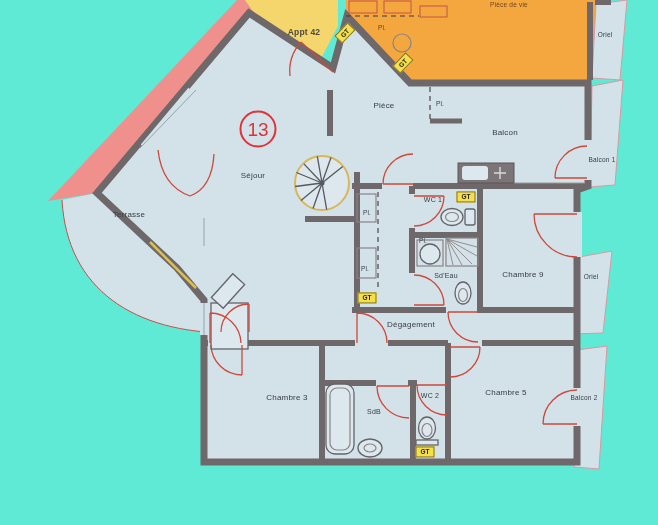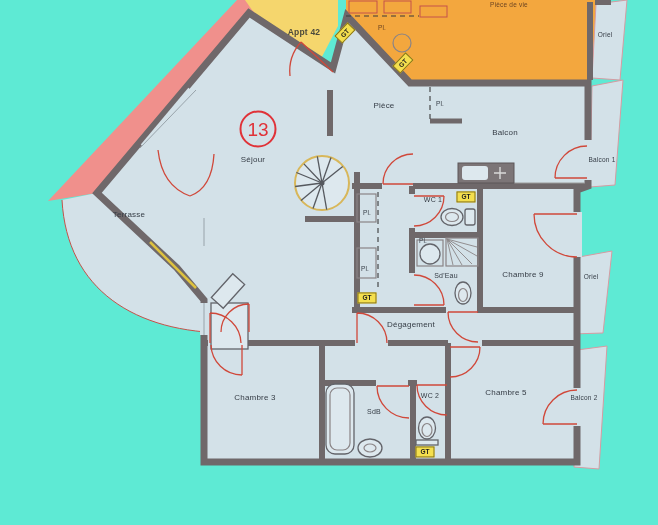--- a/index.html
+++ b/index.html
@@ -204,31 +204,31 @@
   </svg>
 
   <span class="lbl appt" style="left:304px;top:32px">Appt 42</span>
   <span class="lbl xs onorange" style="left:509px;top:5px">Pièce de vie</span>
   <span class="lbl xs" style="left:605px;top:35px">Oriel</span>
   <span class="lbl xs onorange" style="left:382px;top:28px">Pl.</span>
   <span class="lbl" style="left:384px;top:106px">Pièce</span>
   <span class="lbl xs" style="left:440px;top:104px">Pl.</span>
   <span class="lbl" style="left:505px;top:133px">Balcon</span>
   <span class="lbl xs" style="left:602px;top:160px">Balcon 1</span>
-  <span class="lbl" style="left:253px;top:160px">Séjour</span>
+  <span class="lbl" style="left:253px;top:176px">Séjour</span>
   <span class="lbl" style="left:129px;top:215px">Terrasse</span>
   <span class="lbl sm" style="left:433px;top:199px">WC 1</span>
   <span class="lbl xs" style="left:367px;top:213px">Pl.</span>
   <span class="lbl xs" style="left:423px;top:241px">Pl.</span>
   <span class="lbl xs" style="left:365px;top:269px">Pl.</span>
   <span class="lbl sm" style="left:446px;top:275px">Sd'Eau</span>
   <span class="lbl" style="left:523px;top:275px">Chambre 9</span>
   <span class="lbl xs" style="left:591px;top:277px">Oriel</span>
   <span class="lbl" style="left:411px;top:325px">Dégagement</span>
-  <span class="lbl" style="left:255px;top:398px">Chambre 3</span>
+  <span class="lbl" style="left:287px;top:398px">Chambre 3</span>
   <span class="lbl sm" style="left:374px;top:411px">SdB</span>
   <span class="lbl sm" style="left:430px;top:395px">WC 2</span>
   <span class="lbl" style="left:506px;top:393px">Chambre 5</span>
   <span class="lbl xs" style="left:584px;top:398px">Balcon 2</span>
 
   <div class="badge" style="left:258px;top:129px">13</div>
 
   <div class="gt" style="left:345px;top:33px;--rot:-46deg">GT</div>
   <div class="gt" style="left:403px;top:63px;--rot:-46deg">GT</div>
   <div class="gt" style="left:466px;top:197px">GT</div>

